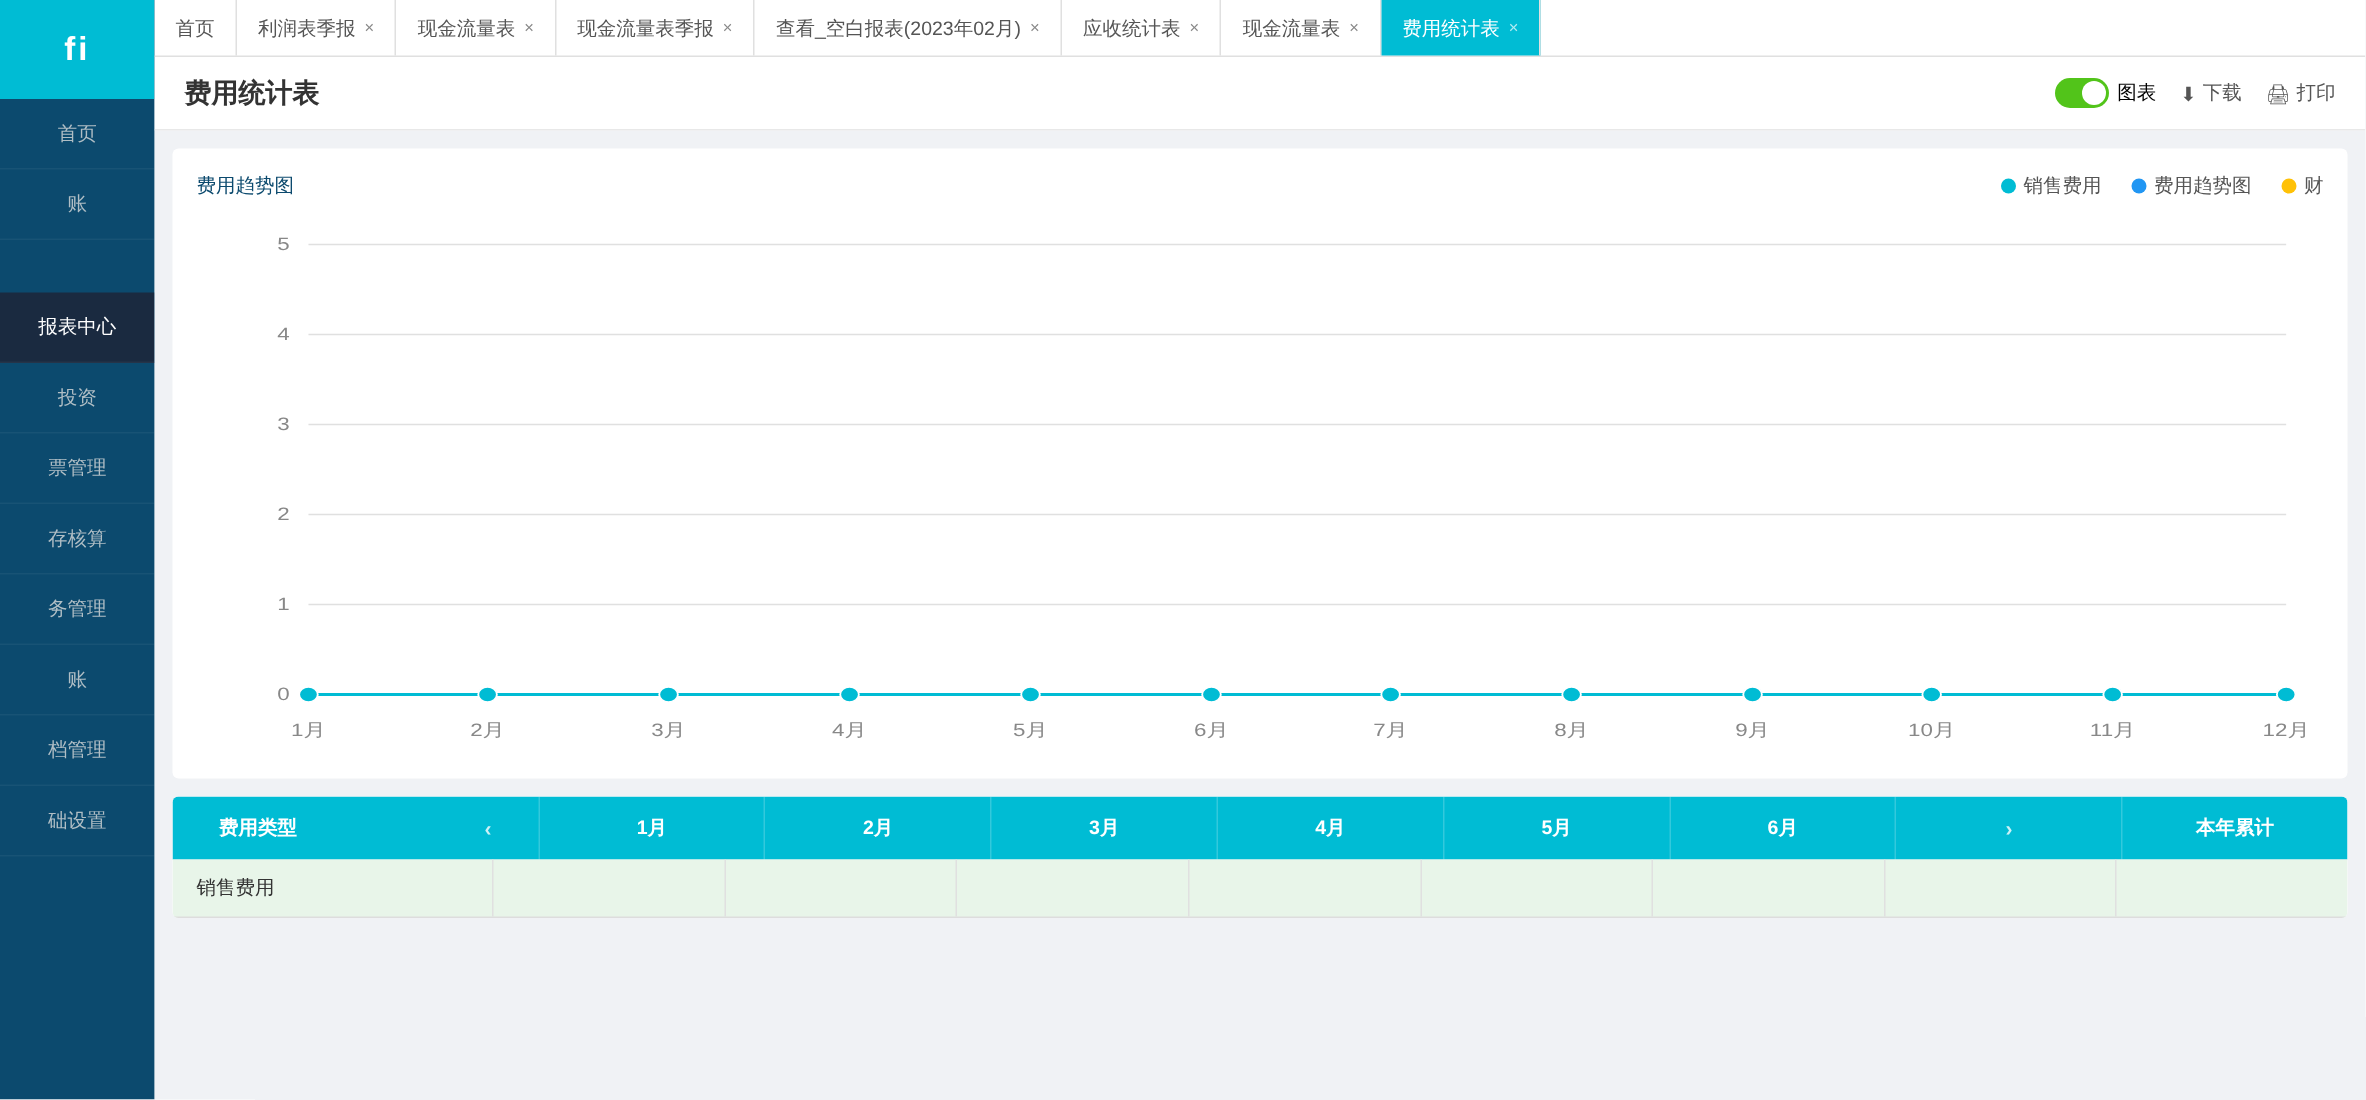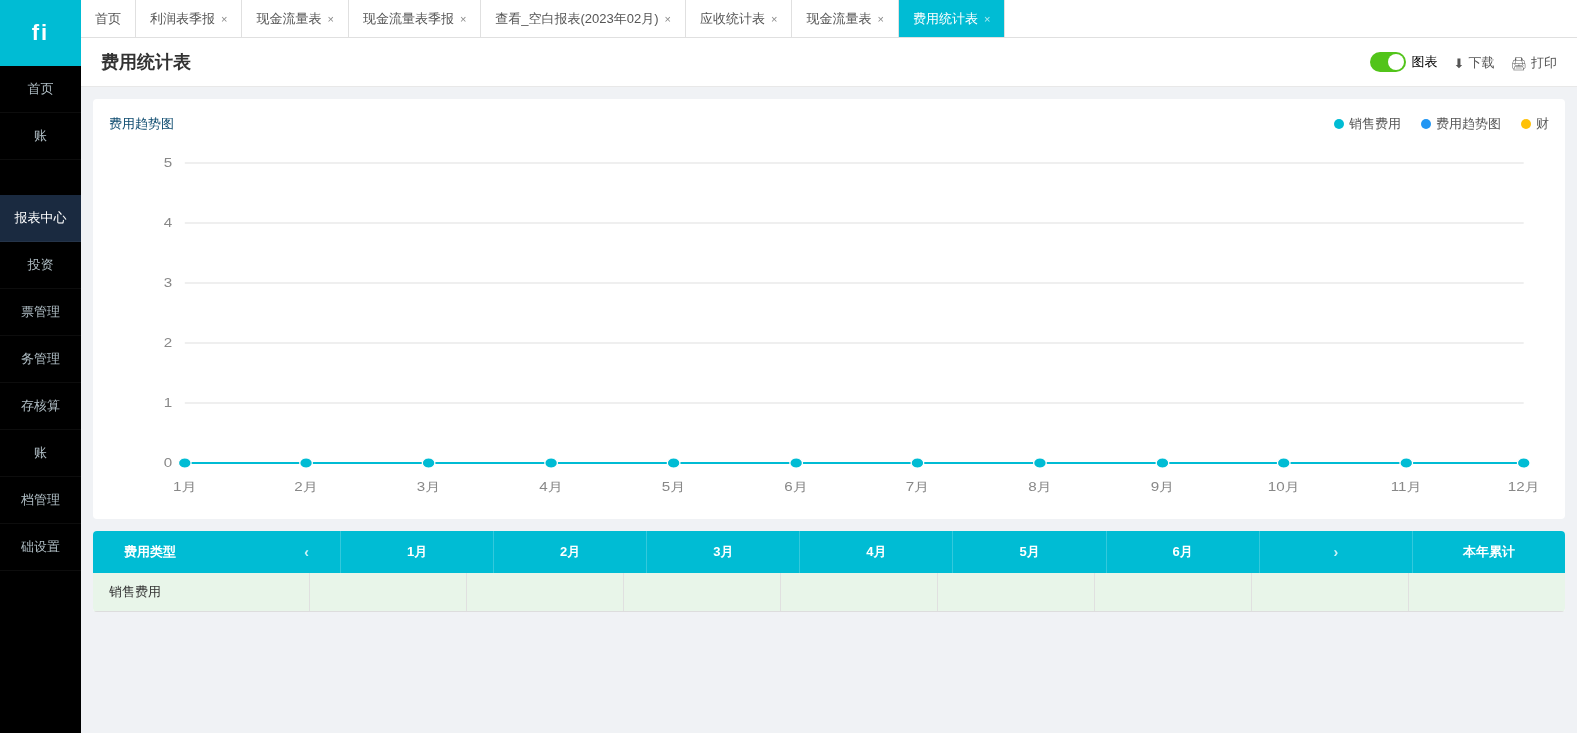--- a/index.html
+++ b/index.html
@@ -1,21 +1,21 @@
 <!DOCTYPE html>
 <html><head>
   <meta charset="utf-8">
   <style>
     * { box-sizing: border-box; margin: 0; padding: 0; }
     body { font-family: 'Microsoft YaHei', Arial, sans-serif; font-size: 13px; display: flex; height: 733px; overflow: hidden; background: #f0f2f5; }
 
     
     .sidebar {
-      width: 81px;
-      background: #000000;
+      width: 103px;
+      background: #0c4a6e;
       display: flex;
       flex-direction: column;
       flex-shrink: 0;
       height: 100%;
       overflow: hidden;
     }
     .sidebar-logo {
       background: #00bcd4;
       height: 66px;
       display: flex;
@@ -92,21 +92,21 @@
       border-bottom: 1px solid #e8e8e8;
       flex-shrink: 0;
     }
     .page-title {
       font-size: 18px;
       font-weight: bold;
       color: #333;
     }
     .header-actions {
       display: flex;
-      align-items: flex-end;
+      align-items: center;
       gap: 16px;
     }
     .toggle-wrap {
       display: flex;
       align-items: center;
       gap: 6px;
     }
     .toggle {
       width: 36px;
       height: 20px;
@@ -235,22 +235,22 @@
 </head>
 <body>
 
 <div class="sidebar">
   <div class="sidebar-logo">fi</div>
   <div class="sidebar-item">首页</div>
   <div class="sidebar-item">账</div>
   <div class="sidebar-item active">报表中心</div>
   <div class="sidebar-item">投资</div>
   <div class="sidebar-item">票管理</div>
+  <div class="sidebar-item">存核算</div>
   <div class="sidebar-item">务管理</div>
-  <div class="sidebar-item">存核算</div>
   <div class="sidebar-item">账</div>
   <div class="sidebar-item">档管理</div>
   <div class="sidebar-item">础设置</div>
 </div>
 
 <div class="main">
 
   <div class="tabs-bar">
     <div class="tab">首页</div>
     <div class="tab">

